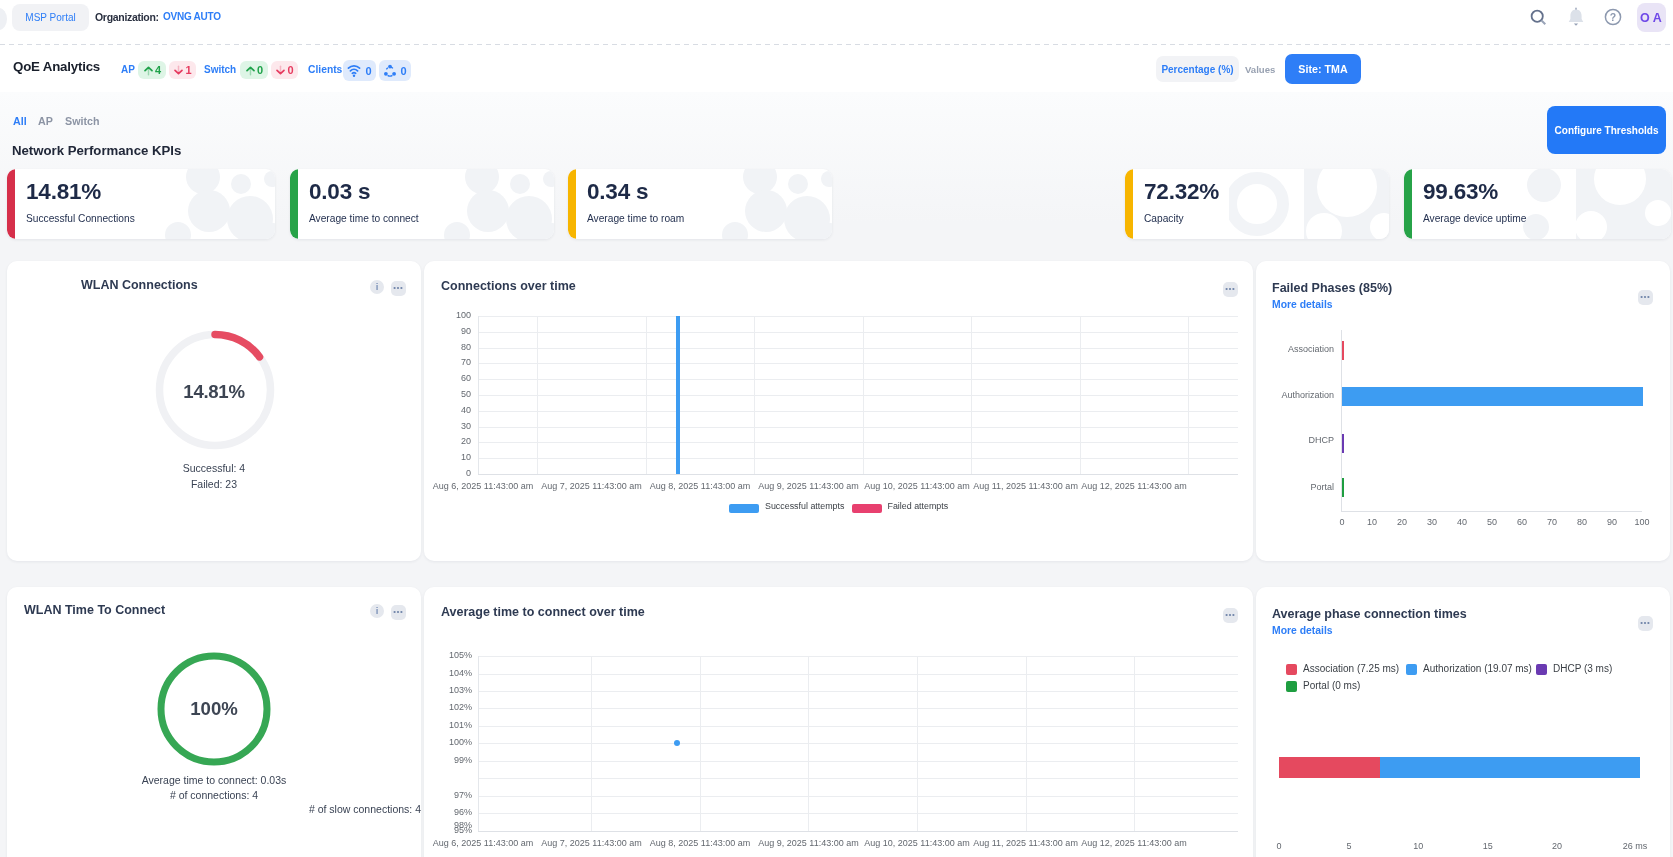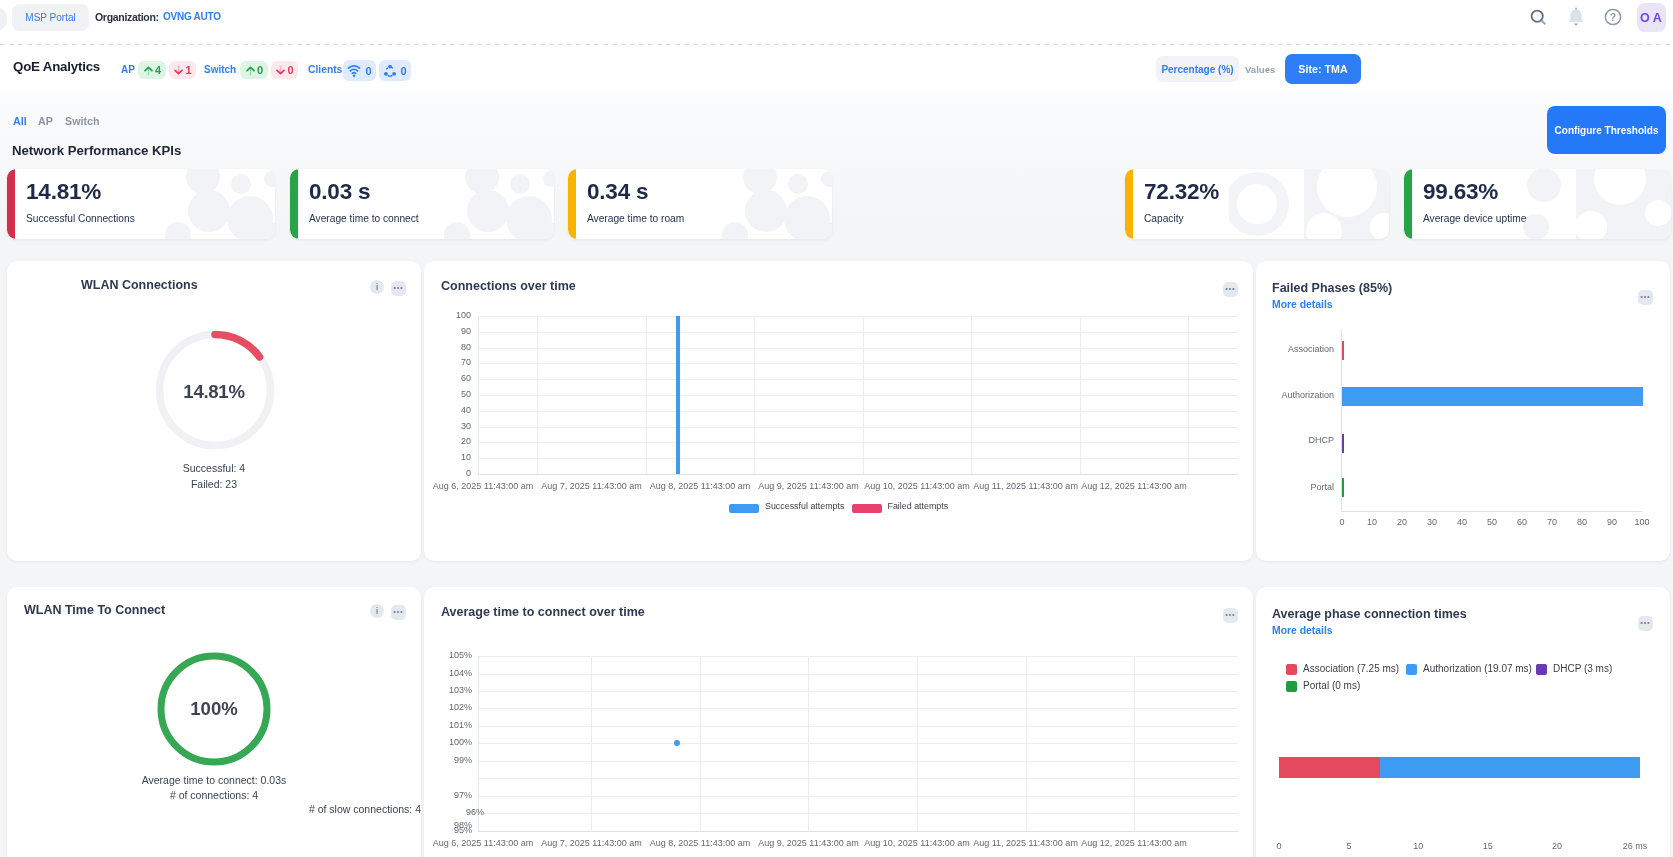--- a/index.html
+++ b/index.html
@@ -355,21 +355,21 @@
 
     <div class="axlab" style="left:0; top:63px; width:48px; text-align:right;">105%</div>
     <div class="axlab" style="left:0; top:80.5px; width:48px; text-align:right;">104%</div>
     <div class="axlab" style="left:0; top:98px; width:48px; text-align:right;">103%</div>
     <div class="axlab" style="left:0; top:115.4px; width:48px; text-align:right;">102%</div>
     <div class="axlab" style="left:0; top:132.9px; width:48px; text-align:right;">101%</div>
     <div class="axlab" style="left:0; top:150.4px; width:48px; text-align:right;">100%</div>
     <div class="axlab" style="left:0; top:167.9px; width:48px; text-align:right;">99%</div>
     <div class="axlab" style="left:0; top:185.3px; width:48px; text-align:right;margin-top:48px;">98%</div>
     <div class="axlab" style="left:0; top:202.8px; width:48px; text-align:right;">97%</div>
-    <div class="axlab" style="left:12px; top:220.3px; width:48px; text-align:right;">96%</div>
+    <div class="axlab" style="left:0; top:220.3px; width:48px; text-align:right;">96%</div>
     <div class="axlab" style="left:0; top:237.7px; width:48px; text-align:right;">95%</div>
 
     <div class="abs" style="left:250.3px; top:153.4px; width:6px; height:6px; border-radius:50%; background:#3d9cf2;"></div>
 
     <div class="axlab" style="left:-16px; top:251px; width:150px; text-align:center;">Aug 6, 2025 11:43:00 am</div>
     <div class="axlab" style="left:92.5px; top:251px; width:150px; text-align:center;">Aug 7, 2025 11:43:00 am</div>
     <div class="axlab" style="left:201px; top:251px; width:150px; text-align:center;">Aug 8, 2025 11:43:00 am</div>
     <div class="axlab" style="left:309.5px; top:251px; width:150px; text-align:center;">Aug 9, 2025 11:43:00 am</div>
     <div class="axlab" style="left:418px; top:251px; width:150px; text-align:center;">Aug 10, 2025 11:43:00 am</div>
     <div class="axlab" style="left:526.5px; top:251px; width:150px; text-align:center;">Aug 11, 2025 11:43:00 am</div>

